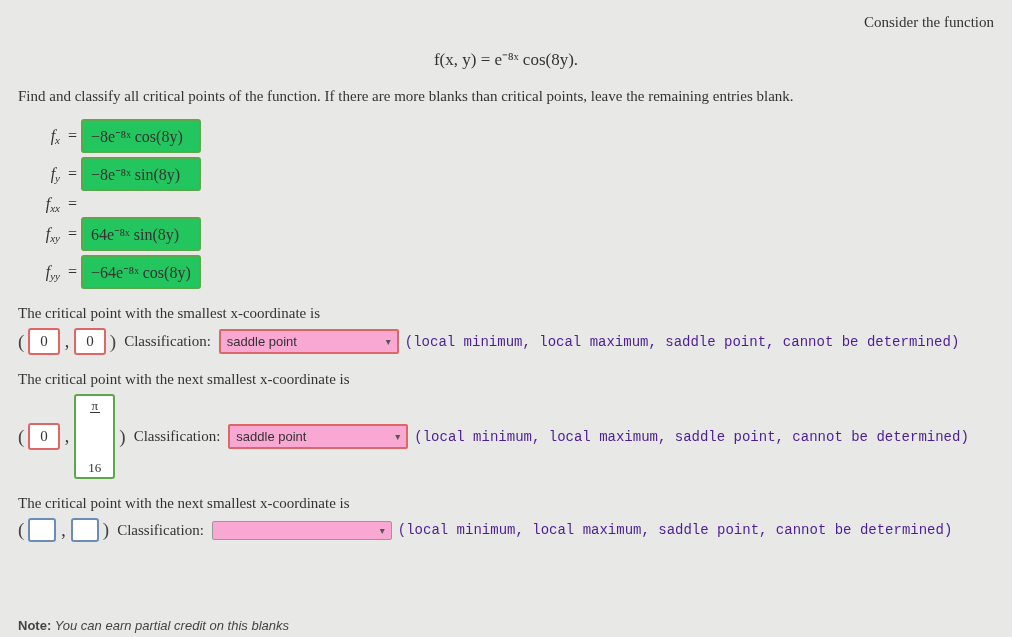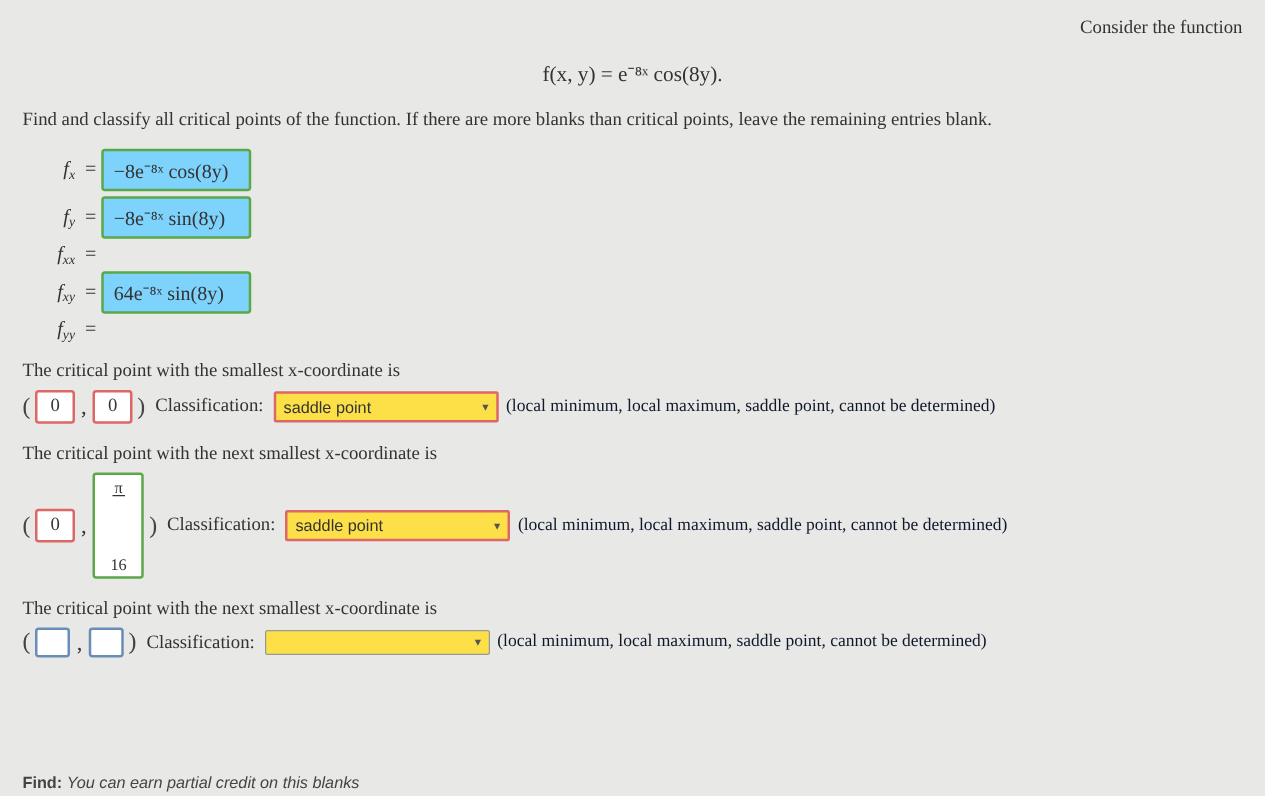--- a/index.html
+++ b/index.html
@@ -46,21 +46,21 @@
       font-size: 11px;
       position: relative;
       top: 3px;
     }
     .eq {
       margin: 0 4px;
       font-style: normal;
     }
     .boxed {
       border: 2px solid #5aa84a;
-      background: #7dd3fc;
+      background: #22c55e;
       padding: 4px 8px;
       border-radius: 3px;
       font-style: normal;
       font-family: Georgia, serif;
       display: inline-block;
       min-width: 120px;
     }
     .section-label {
       margin-top: 16px;
       margin-bottom: 6px;
@@ -106,42 +106,42 @@
     }
     .comma {
       font-size: 18px;
       margin: 0 1px;
     }
     .class-label {
       margin: 0 4px;
     }
     .select-like {
       border: 1px solid #999;
-      background: #fde047;
+      background: #f9a8d4;
       padding: 3px 6px;
       border-radius: 2px;
       font-family: Arial, sans-serif;
       font-size: 13px;
       min-width: 180px;
       display: inline-flex;
       align-items: center;
       justify-content: space-between;
     }
     .select-red {
       border: 2px solid #d66;
     }
     .chev {
       font-size: 10px;
       margin-left: 6px;
       color: #555;
     }
     .hint {
-      font-family: Liberation Serif, serif;
+      font-family: Liberation Mono, monospace;
       font-size: 14px;
-      color: #0f172a;
+      color: #4c1d95;
       margin-left: 2px;
     }
     .frac {
       display: inline-flex;
       flex-direction: column;
       align-items: center;
       font-size: 13px;
       vertical-align: middle;
       line-height: 1;
     }
@@ -193,20 +193,21 @@
 
 <div class="deriv-row">
   <span class="deriv-label"><span>f</span><span class="sub">xy</span></span>
   <span class="eq">=</span>
   <span class="boxed">64e⁻⁸ˣ sin(8y)</span>
 </div>
 
 <div class="deriv-row">
   <span class="deriv-label"><span>f</span><span class="sub">yy</span></span>
   <span class="eq">=</span>
+  <span class="boxed">−64e⁻⁸ˣ cos(8y)</span>
 </div>
 
 <div class="section-label">The critical point with the smallest x-coordinate is</div>
 <div class="point-row">
   <span class="paren">(</span>
   <span class="box-red">0</span>
   <span class="comma">,</span>
   <span class="box-red">0</span>
   <span class="paren">)</span>
   <span class="class-label">Classification:</span>
@@ -246,14 +247,14 @@
   <span class="paren">)</span>
   <span class="class-label">Classification:</span>
   <span class="select-like">
     <span></span>
     <span class="chev">▾</span>
   </span>
   <span class="hint">(local minimum, local maximum, saddle point, cannot be determined)</span>
 </div>
 
 <div class="note">
-  <b>Find: </b><span class="it">You can earn partial credit on this blanks</span>
+  <b>Note: </b><span class="it">You can earn partial credit on this blanks</span>
 </div>
 
 </body></html>

